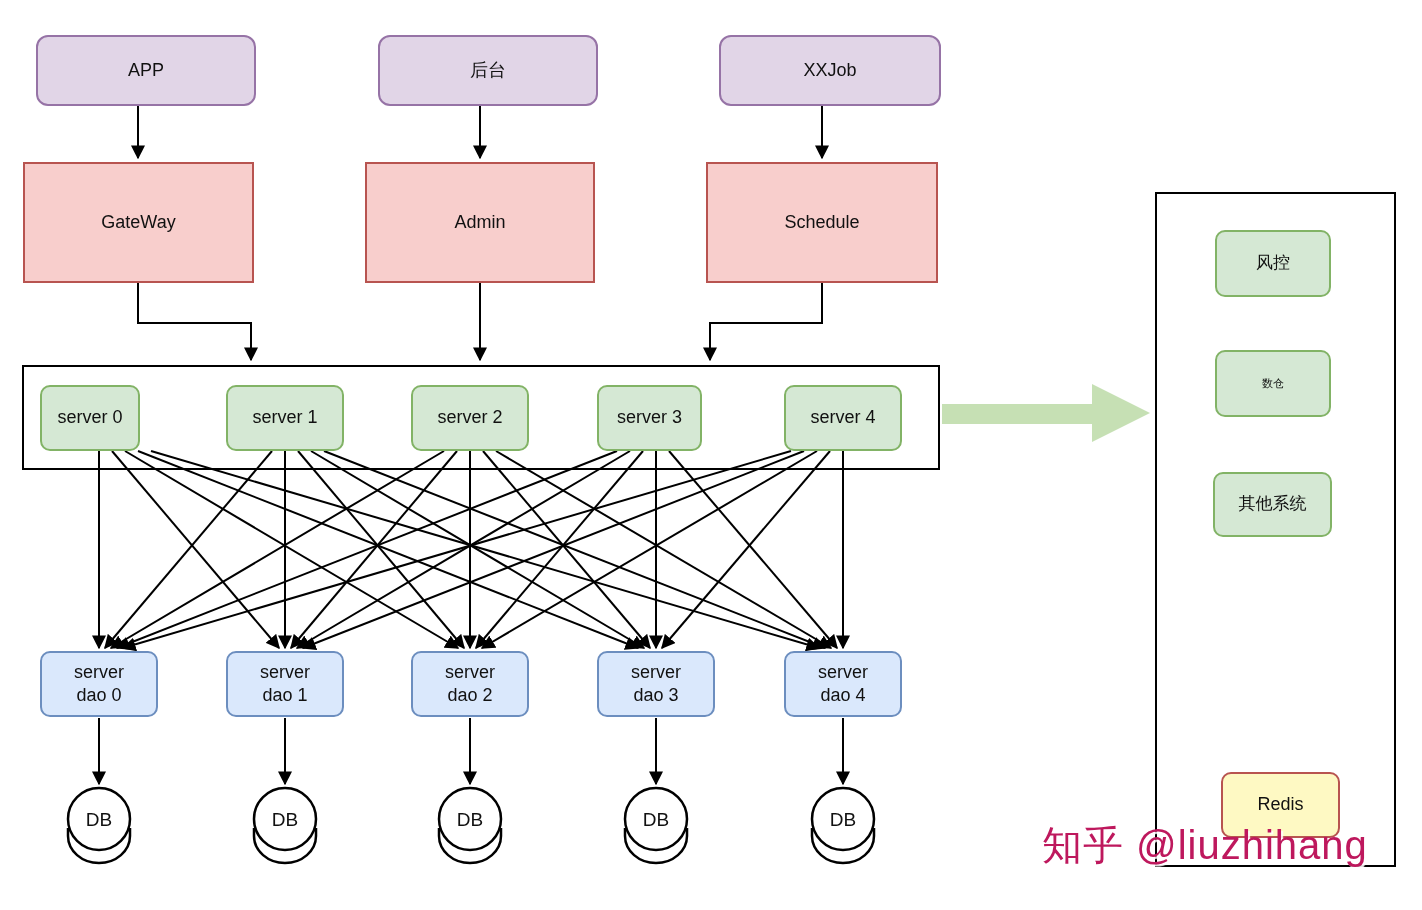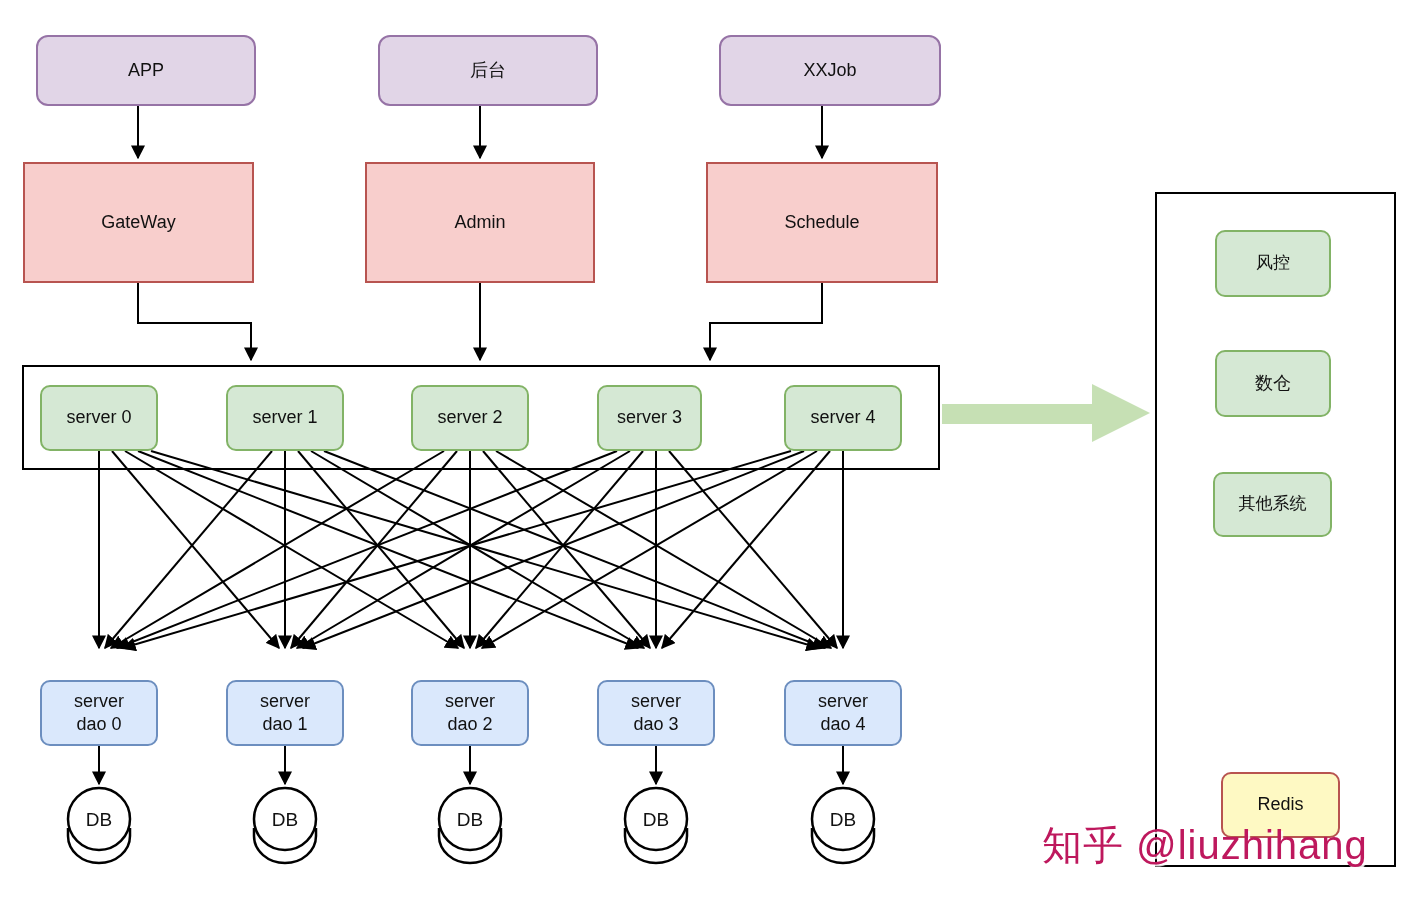--- a/index.html
+++ b/index.html
@@ -26,21 +26,21 @@
     display:flex;align-items:center;justify-content:center;
     text-align:center;
     font-size:18px;color:#111111;
     z-index:2;
     line-height:1.3;
   }
   .purple{background:#E1D5E7;border:2px solid #9673A6;border-radius:12px;margin-left:8px;}
   .red-rect{background:#F8CECC;border:2px solid #B85450;border-radius:0;}
   .red-round{background:#fef9c3;border:2px solid #B85450;border-radius:10px;}
   .green{background:#D5E8D4;border:2px solid #82B366;border-radius:10px;}
-  .blue{background:#DAE8FC;border:2px solid #6C8EBF;border-radius:10px;margin-top:29px;}
+  .blue{background:#DAE8FC;border:2px solid #6C8EBF;border-radius:10px;}
   .two-line span{display:block;}
   #watermark{
     position:absolute;
     left:1042px;top:818px;
     font-size:40px;
     color:#be185d;
     letter-spacing:1px;
     text-shadow:2px 2px 1px rgba(255,255,255,0.9);
     z-index:5;
     white-space:nowrap;
@@ -148,21 +148,21 @@
   <div class="box purple" style="left:711px;top:35px;width:222px;height:71px;">
     <span>XXJob</span>
   </div>
   <div class="box red-rect" style="left:365px;top:162px;width:230px;height:121px;">
     <span>Admin</span>
   </div>
   <div class="box red-rect" style="left:706px;top:162px;width:232px;height:121px;">
     <span>Schedule</span>
   </div>
 
-  <div class="box green" style="left:40px;top:385px;width:118px;height:66px;">
+  <div class="box green" style="left:40px;top:385px;width:100px;height:66px;">
     <span>server 0</span>
   </div>
   <div class="box green" style="left:226px;top:385px;width:118px;height:66px;">
     <span>server 1</span>
   </div>
   <div class="box green" style="left:411px;top:385px;width:118px;height:66px;">
     <span>server 2</span>
   </div>
   <div class="box green" style="left:597px;top:385px;width:105px;height:66px;">
     <span>server 3</span>
@@ -198,21 +198,21 @@
   <div class="box blue two-line" style="left:784px;top:651px;width:118px;height:66px;">
     <div>
       <span>server</span>
       <span>dao 4</span>
     </div>
   </div>
 
   <div class="box green" style="left:1215px;top:230px;width:116px;height:67px;font-size:17px;text-align:right;">
     <span>风控</span>
   </div>
-  <div class="box green" style="left:1215px;top:350px;width:116px;height:67px;font-size:18px;">
+  <div class="box green" style="left:1215px;top:350px;width:116px;height:67px;font-size:11px;">
     <span>数仓</span>
   </div>
   <div class="box green" style="left:1213px;top:472px;width:119px;height:65px;font-size:17px;">
     <span>其他系统</span>
   </div>
   <div class="box red-round" style="left:1221px;top:772px;width:119px;height:66px;">
     <span>Redis</span>
   </div>
 
   <div id="watermark">知乎 @liuzhihang</div>

